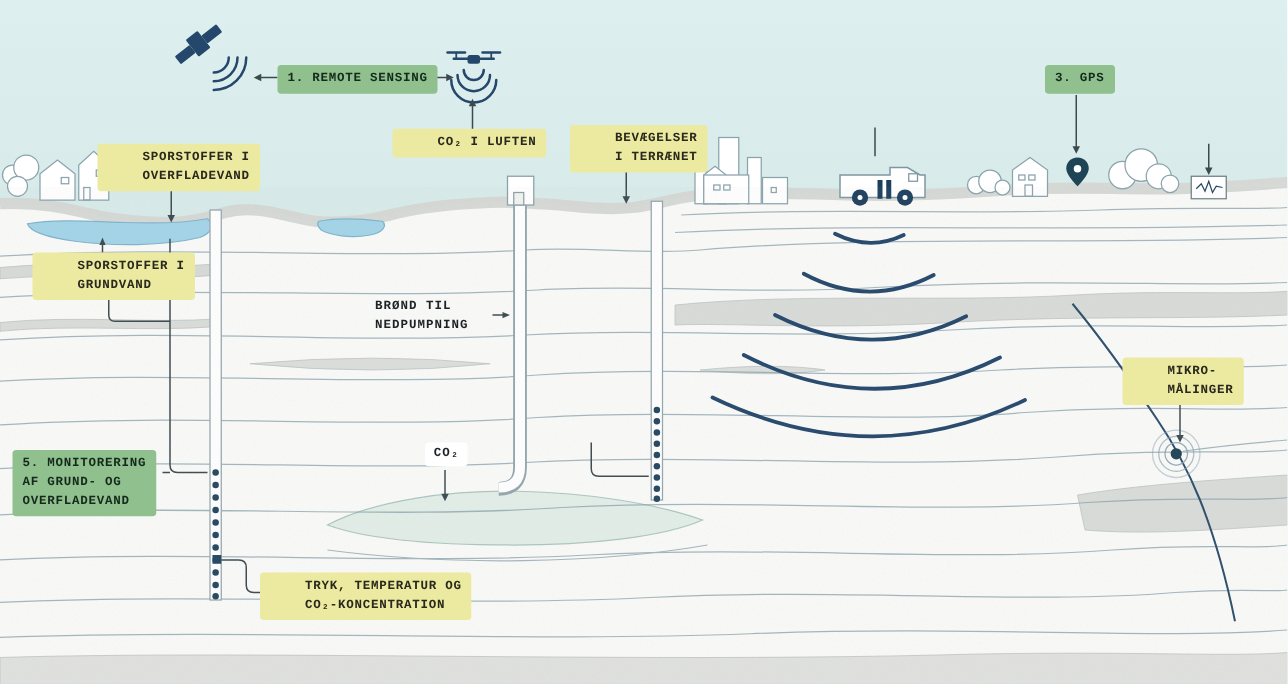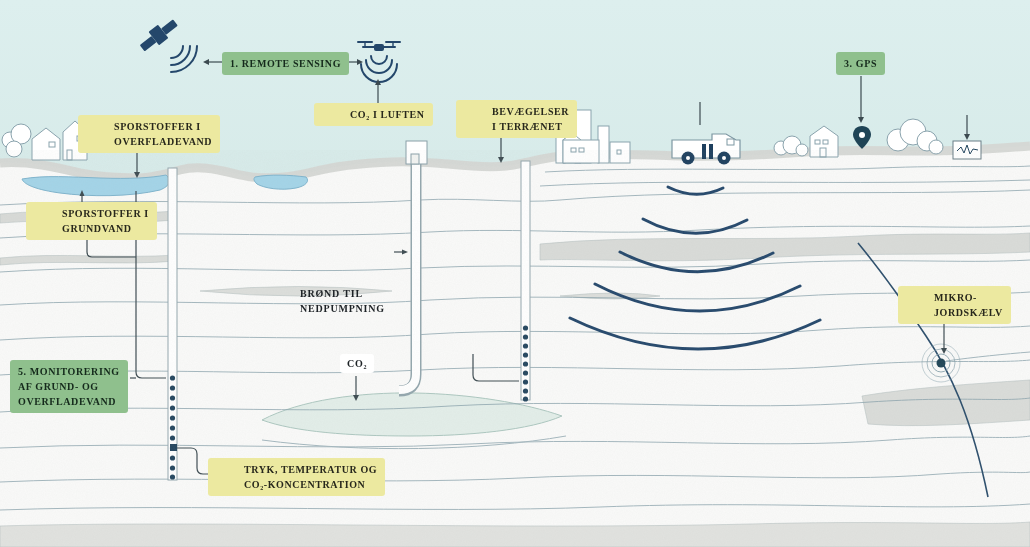--- a/index.html
+++ b/index.html
@@ -1,19 +1,19 @@
 <!DOCTYPE html>
 <html><head>
 <meta charset="utf-8">
 <style>
   html,body{margin:0;padding:0;background:#fff;}
   .stage{
     position:relative;width:1030px;height:547px;overflow:hidden;
     background:linear-gradient(#ddefee 0%, #d3e8e6 55%, #d7eae8 100%);
-    font-family:Liberation Serif, serif;
+    font-family:Liberation Mono, monospace;
   }
   .stage svg.illu{position:absolute;left:0;top:0;z-index:1;}
   .lbl{
     position:absolute;z-index:3;
     font-size:10px;font-weight:700;letter-spacing:.6px;line-height:1.5;
     white-space:pre-line;border-radius:3px;padding:4px 8px;color:#1e241f;
   }
   .lbl.green{background:#8fc08d;color:#152a1c;}
   .lbl.yellow{background:#ece9a0;color:#28281c;padding-left:36px;}
   .lbl.plain{background:transparent;padding:0;color:#1d2226;letter-spacing:.8px;}
@@ -252,24 +252,24 @@
 
 <div class="lbl green" style="left:222px;top:52px;">1. REMOTE SENSING</div>
 <div class="lbl yellow" style="left:314px;top:103px;">CO₂ I LUFTEN</div>
 <div class="lbl yellow" style="left:78px;top:115px;">SPORSTOFFER I
 OVERFLADEVAND</div>
 <div class="lbl yellow" style="left:26px;top:202px;">SPORSTOFFER I
 GRUNDVAND</div>
 <div class="lbl yellow" style="left:456px;top:100px;">BEVÆGELSER
 I TERRÆNET</div>
 <div class="lbl green" style="left:836px;top:52px;">3. GPS</div>
-<div class="lbl plain" style="left:300px;top:238px;margin-top:48px;">BRØND TIL
+<div class="lbl plain" style="left:300px;top:238px;">BRØND TIL
 NEDPUMPNING</div>
 <div class="lbl white" style="left:340px;top:354px;">CO₂</div>
 <div class="lbl green" style="left:10px;top:360px;">5. MONITORERING
 AF GRUND- OG
 OVERFLADEVAND</div>
 <div class="lbl yellow" style="left:208px;top:458px;">TRYK, TEMPERATUR OG
 CO₂-KONCENTRATION</div>
 <div class="lbl yellow" style="left:898px;top:286px;">MIKRO-
-JORDSKÆLV</div>
+MÅLINGER</div>
 
 </div>
 
 </body></html>

